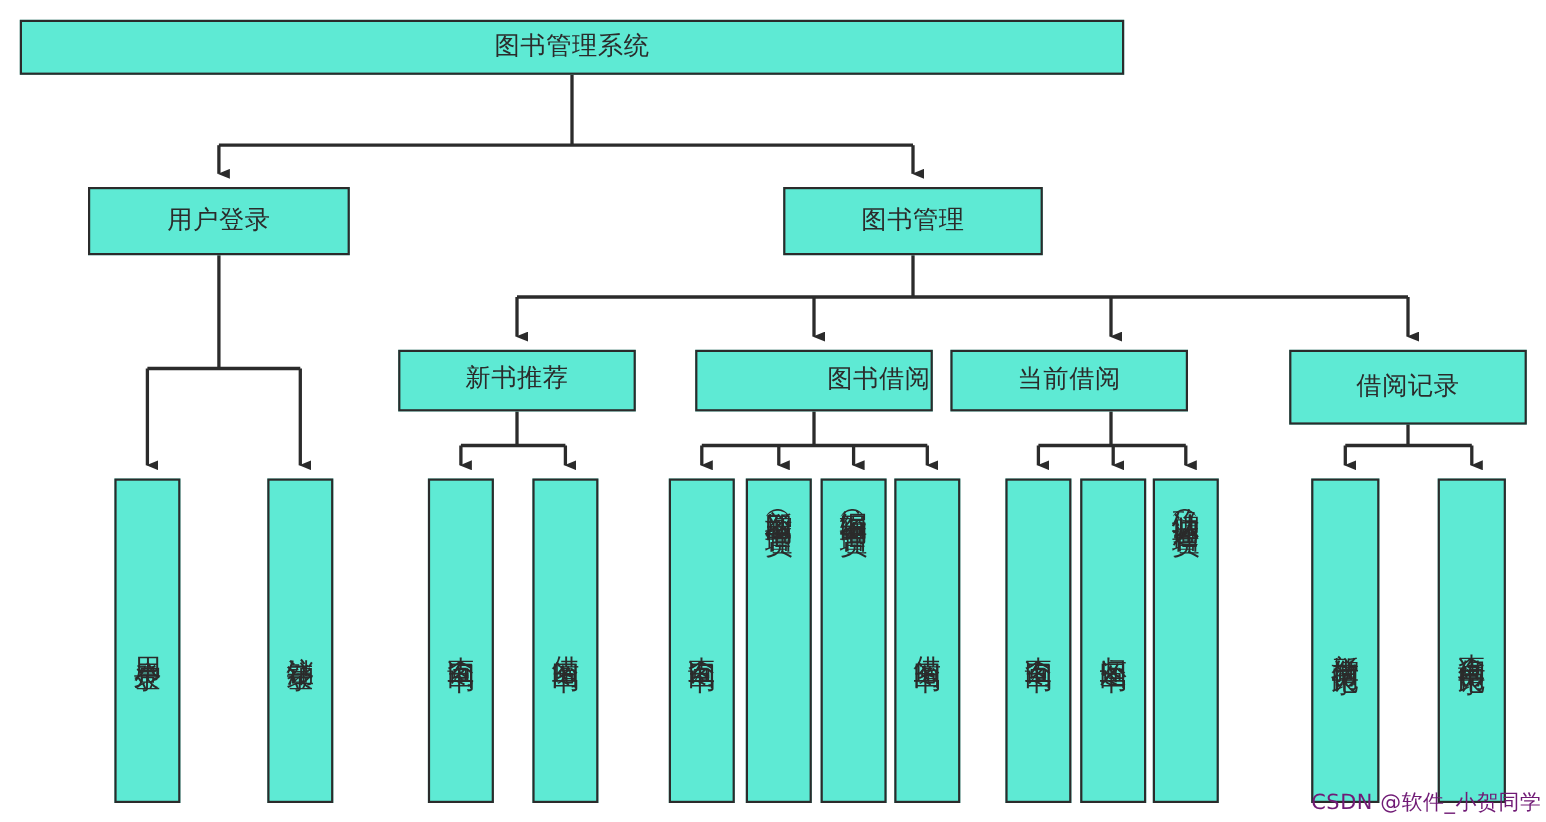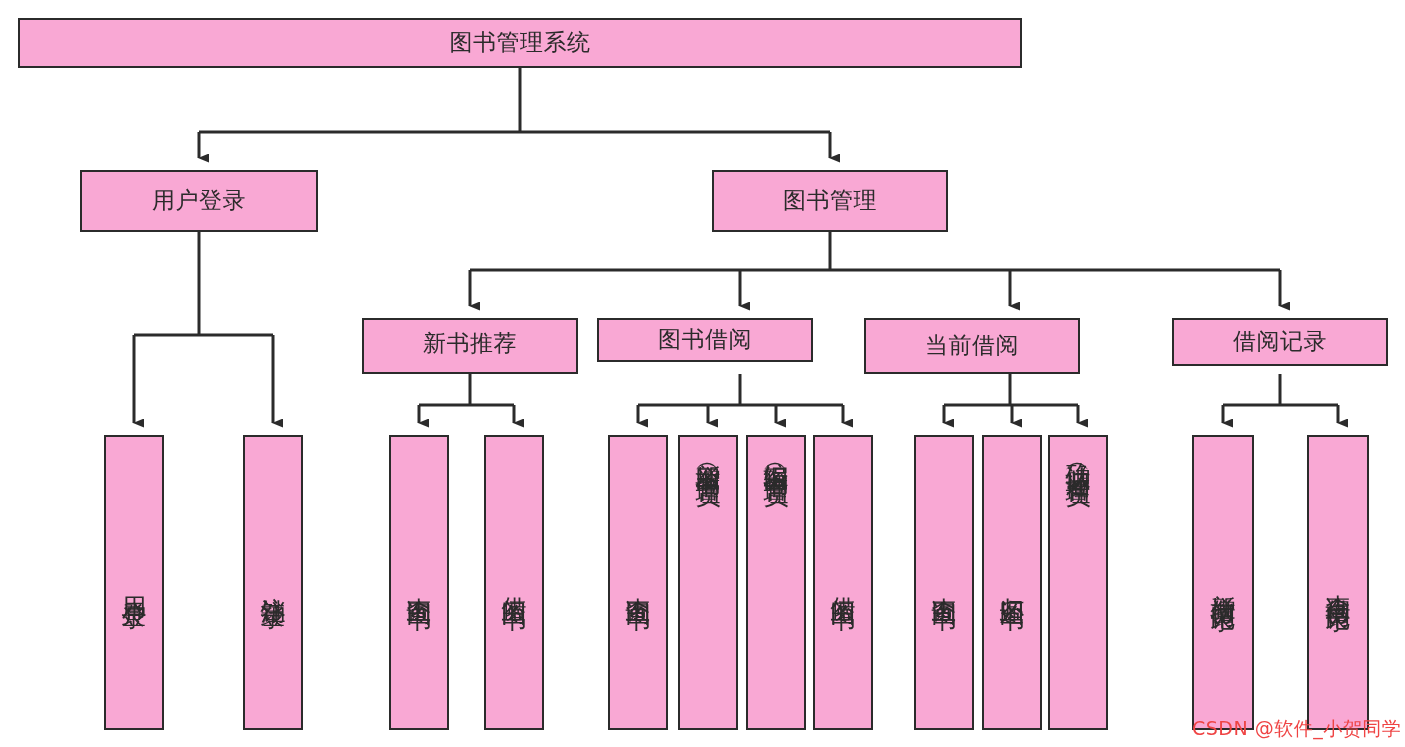--- a/index.html
+++ b/index.html
@@ -22,21 +22,21 @@
     position: absolute;
     left: 0;
     top: 0;
     width: 1405px;
     height: 747px;
   }
   .node {
     position: absolute;
     box-sizing: border-box;
     border: 2px solid #2b2b2b;
-    background: #f9a8d4;
+    background: #5eead4;
     display: flex;
     align-items: center;
     justify-content: center;
     color: #2b2b2b;
   }
   .node-label {
     display: block;
     text-align: center;
     line-height: 1.18;
     white-space: nowrap;
@@ -63,21 +63,21 @@
     line-height: 1;
     white-space: nowrap;
   }
   .node.vertical.centered {
     align-items: center;
     padding-top: 0;
   }
   .watermark {
     position: absolute;
     font-size: 19px;
-    color: #ef4444;
+    color: #701a75;
     white-space: nowrap;
     letter-spacing: 0.5px;
     font-family: "DejaVu Sans", "Liberation Sans", sans-serif;
   }
 </style>
 </head>
 <body>
 
 <div id="diagram-root">
 
@@ -150,27 +150,27 @@
   <div class="node horizontal" style="left:80px; top:170px; width:238px; height:62px;">
     <span class="node-label">用户登录</span>
   </div>
   <div class="node horizontal" style="left:712px; top:170px; width:236px; height:62px;">
     <span class="node-label">图书管理</span>
   </div>
 
   <div class="node horizontal" style="left:362px; top:318px; width:216px; height:56px;font-family:Liberation Mono, monospace;">
     <span class="node-label">新书推荐</span>
   </div>
-  <div class="node horizontal" style="left:597px; top:318px; width:216px; height:44px;">
+  <div class="node horizontal" style="left:632px; top:318px; width:216px; height:56px;justify-content:flex-end;">
     <span class="node-label">图书借阅</span>
   </div>
   <div class="node horizontal" style="left:864px; top:318px; width:216px; height:56px;">
     <span class="node-label">当前借阅</span>
   </div>
-  <div class="node horizontal" style="left:1172px; top:318px; width:216px; height:48px;align-items:center;">
+  <div class="node horizontal" style="left:1172px; top:318px; width:216px; height:68px;align-items:center;">
     <span class="node-label">借阅记录</span>
   </div>
 
   <div class="node vertical centered" style="left:104px; top:435px; width:60px; height:295px;">
     <span class="node-label">用户登录</span>
   </div>
   <div class="node vertical centered" style="left:243px; top:435px; width:60px; height:295px;">
     <span class="node-label">注销登录</span>
   </div>
   <div class="node vertical centered" style="left:389px; top:435px; width:60px; height:295px;">

